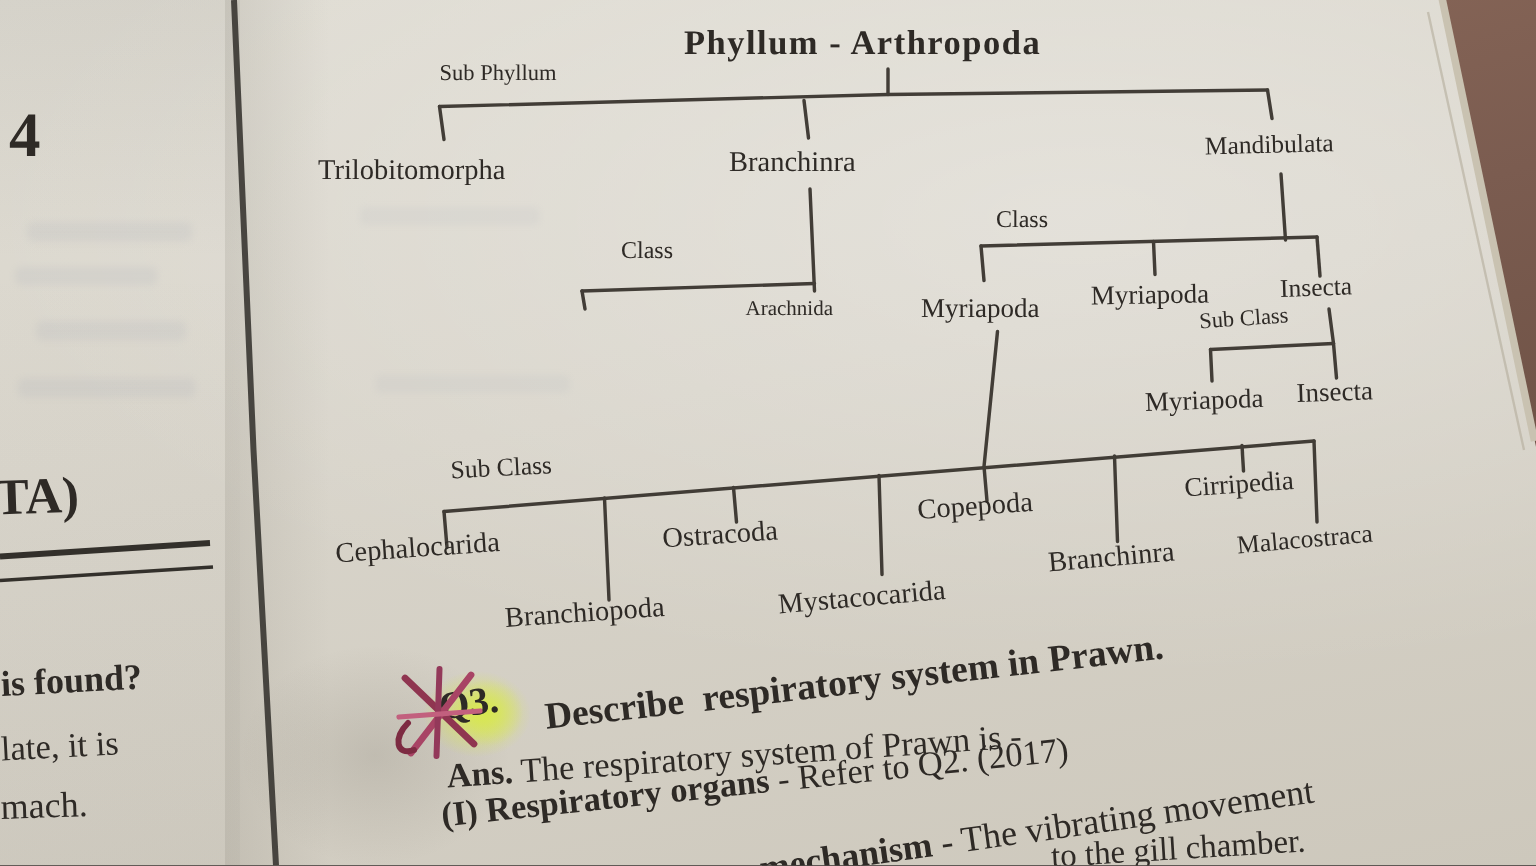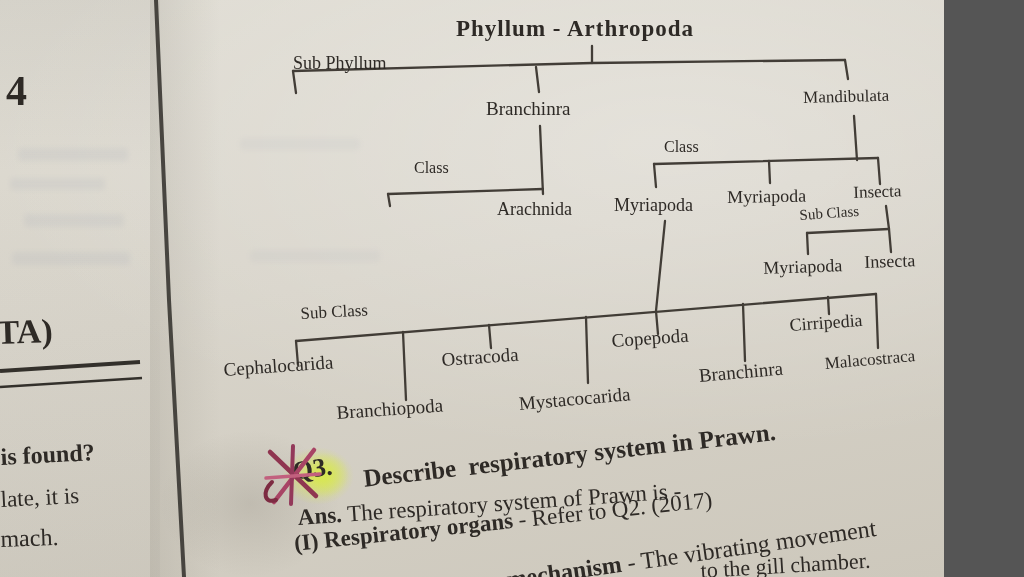--- a/index.html
+++ b/index.html
@@ -1,17 +1,17 @@
 <!DOCTYPE html>
 <html><head>
 <meta charset="utf-8">
 <style>
   html,body{margin:0;padding:0;background:#555;}
   #stage{
-    position:relative;width:944px;height:577px;overflow:hidden;
+    position:relative;width:1024px;height:577px;overflow:hidden;
     font-family:"Liberation Serif","DejaVu Serif",serif;
     color:#2e2a26;
   }
   
   .table-bg{
     position:absolute;inset:0;
     background:linear-gradient(165deg,#93705f 0%,#7b5c50 45%,#5f4639 100%);
   }
   
   .page{
@@ -103,26 +103,27 @@
     <line x1="296" y1="341" x2="298" y2="365"></line>
     <line x1="403" y1="332" x2="406" y2="400"></line>
     <line x1="489" y1="325" x2="491" y2="348"></line>
     <line x1="586" y1="317" x2="588" y2="383"></line>
     <line x1="743" y1="304" x2="745" y2="361"></line>
     <line x1="828" y1="297" x2="829" y2="314"></line>
     <path d="M876,294 L878,348"></path>
   </svg>
 
   <div class="lbl bold" style="left:456px;top:17px;font-size:23px;letter-spacing:1px;">Phyllum - Arthropoda</div>
-  <div class="lbl" style="left:293px;top:54px;font-size:18px;">Sub Phyllum</div>
+  <div class="lbl" style="left:293px;top:42px;font-size:15px;">Sub Phyllum</div>
+  <div class="lbl" style="left:212px;top:104px;font-size:19px;">Trilobitomorpha</div>
   <div class="lbl" style="left:486px;top:99px;font-size:19px;">Branchinra</div>
   <div class="lbl" style="left:803px;top:89px;font-size:17px;transform:rotate(-1.5deg);">Mandibulata</div>
   <div class="lbl" style="left:414px;top:160px;font-size:16px;">Class</div>
   <div class="lbl" style="left:664px;top:139px;font-size:16px;">Class</div>
-  <div class="lbl" style="left:497px;top:200px;font-size:18px;">Arachnida</div>
+  <div class="lbl" style="left:497px;top:200px;font-size:14px;">Arachnida</div>
   <div class="lbl" style="left:614px;top:196px;font-size:18px;">Myriapoda</div>
   <div class="lbl" style="left:727px;top:188px;font-size:18px;transform:rotate(-1deg);">Myriapoda</div>
   <div class="lbl" style="left:853px;top:184px;font-size:17px;transform:rotate(-2deg);">Insecta</div>
   <div class="lbl" style="left:799px;top:208px;font-size:15px;transform:rotate(-4deg);">Sub Class</div>
   <div class="lbl" style="left:763px;top:259px;font-size:18px;transform:rotate(-2deg);">Myriapoda</div>
   <div class="lbl" style="left:864px;top:253px;font-size:18px;transform:rotate(-2deg);">Insecta</div>
   <div class="lbl" style="left:300px;top:305px;font-size:17px;transform:rotate(-3deg);">Sub Class</div>
   <div class="lbl" style="left:223px;top:360px;font-size:19px;transform:rotate(-4deg);">Cephalocarida</div>
   <div class="lbl" style="left:336px;top:403px;font-size:19px;transform:rotate(-4deg);">Branchiopoda</div>
   <div class="lbl" style="left:441px;top:350px;font-size:19px;transform:rotate(-4deg);">Ostracoda</div>

